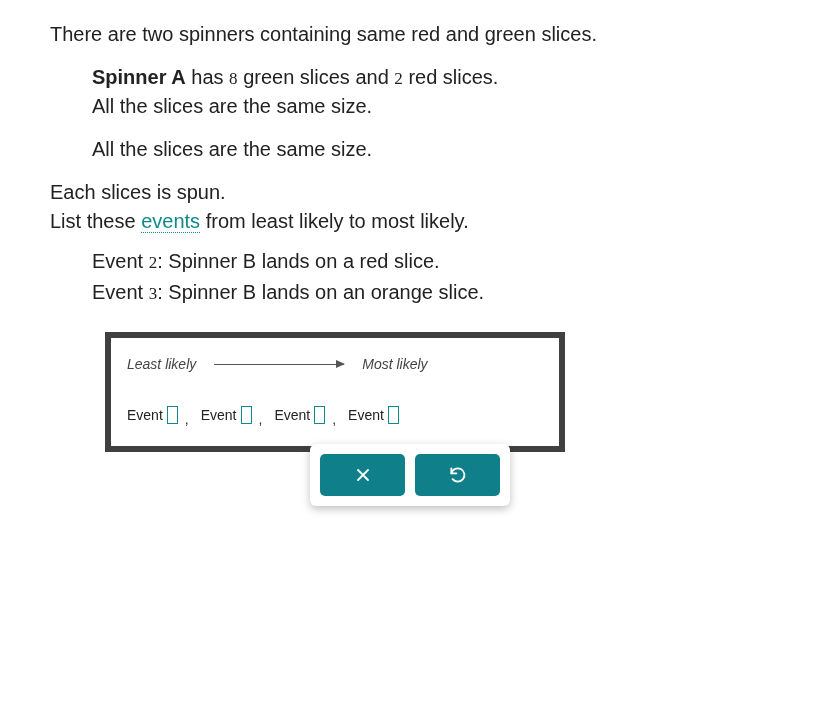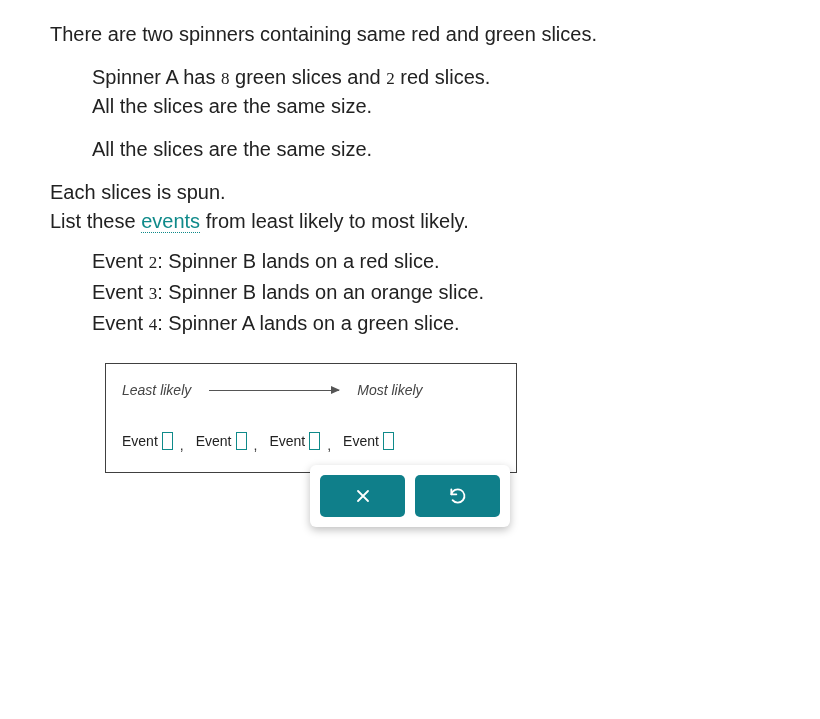--- a/index.html
+++ b/index.html
@@ -19,26 +19,26 @@
   .sp-block { margin: 0 0 14px 42px; line-height: 1.45; }
   .sp-block .line2 { }
   .midline { margin: 0 0 0 0; line-height: 1.45; }
   .events-list { margin: 10px 0 0 42px; line-height: 1.55; }
   .events-list .row { }
   .events-link {
     color: #0f8a8a;
     text-decoration: none;
     border-bottom: 1px dotted #0f8a8a;
   }
-  .bold { font-weight: 400; }
+  .bold { font-weight: 700; }
   .num { font-family: Georgia, 'Times New Roman', serif; font-size: 17px; }
   .answer-box {
-    border: 1px solid #404040;
+    border: 6px solid #404040;
     margin: 24px 0 0 55px;
-    width: 412px;
+    width: 460px;
     padding: 18px 16px 22px 16px;
     font-size: 14px;
     color: #333;
   }
   .axis-row { display: flex; align-items: center; gap: 18px; margin-bottom: 34px; }
   .axis-label { font-style: italic; color: #444; }
   .arrow {
     position: relative;
     width: 130px;
     height: 1px;
@@ -107,21 +107,20 @@
   </div>
 
   <div class="midline">Each slices is spun.</div>
   <div class="midline">
     <span>List these </span><a href="#" class="events-link">events</a><span> from least likely to most likely.</span>
   </div>
 
   <div class="events-list">
     <div class="row"><span>Event </span><span class="num">2</span><span>: Spinner B lands on a red slice.</span></div>
     <div class="row"><span>Event </span><span class="num">3</span><span>: Spinner B lands on an orange slice.</span></div>
-    <div class="row"><span>Event </span><span class="num">4</span><span>: Spinner A lands on a green slice.</span></div>
   </div>
 
   <div class="answer-box">
     <div class="axis-row">
       <span class="axis-label">Least likely</span>
       <span class="arrow"></span>
       <span class="axis-label">Most likely</span>
     </div>
     <div class="slots-row">
       <span class="slot-group">

